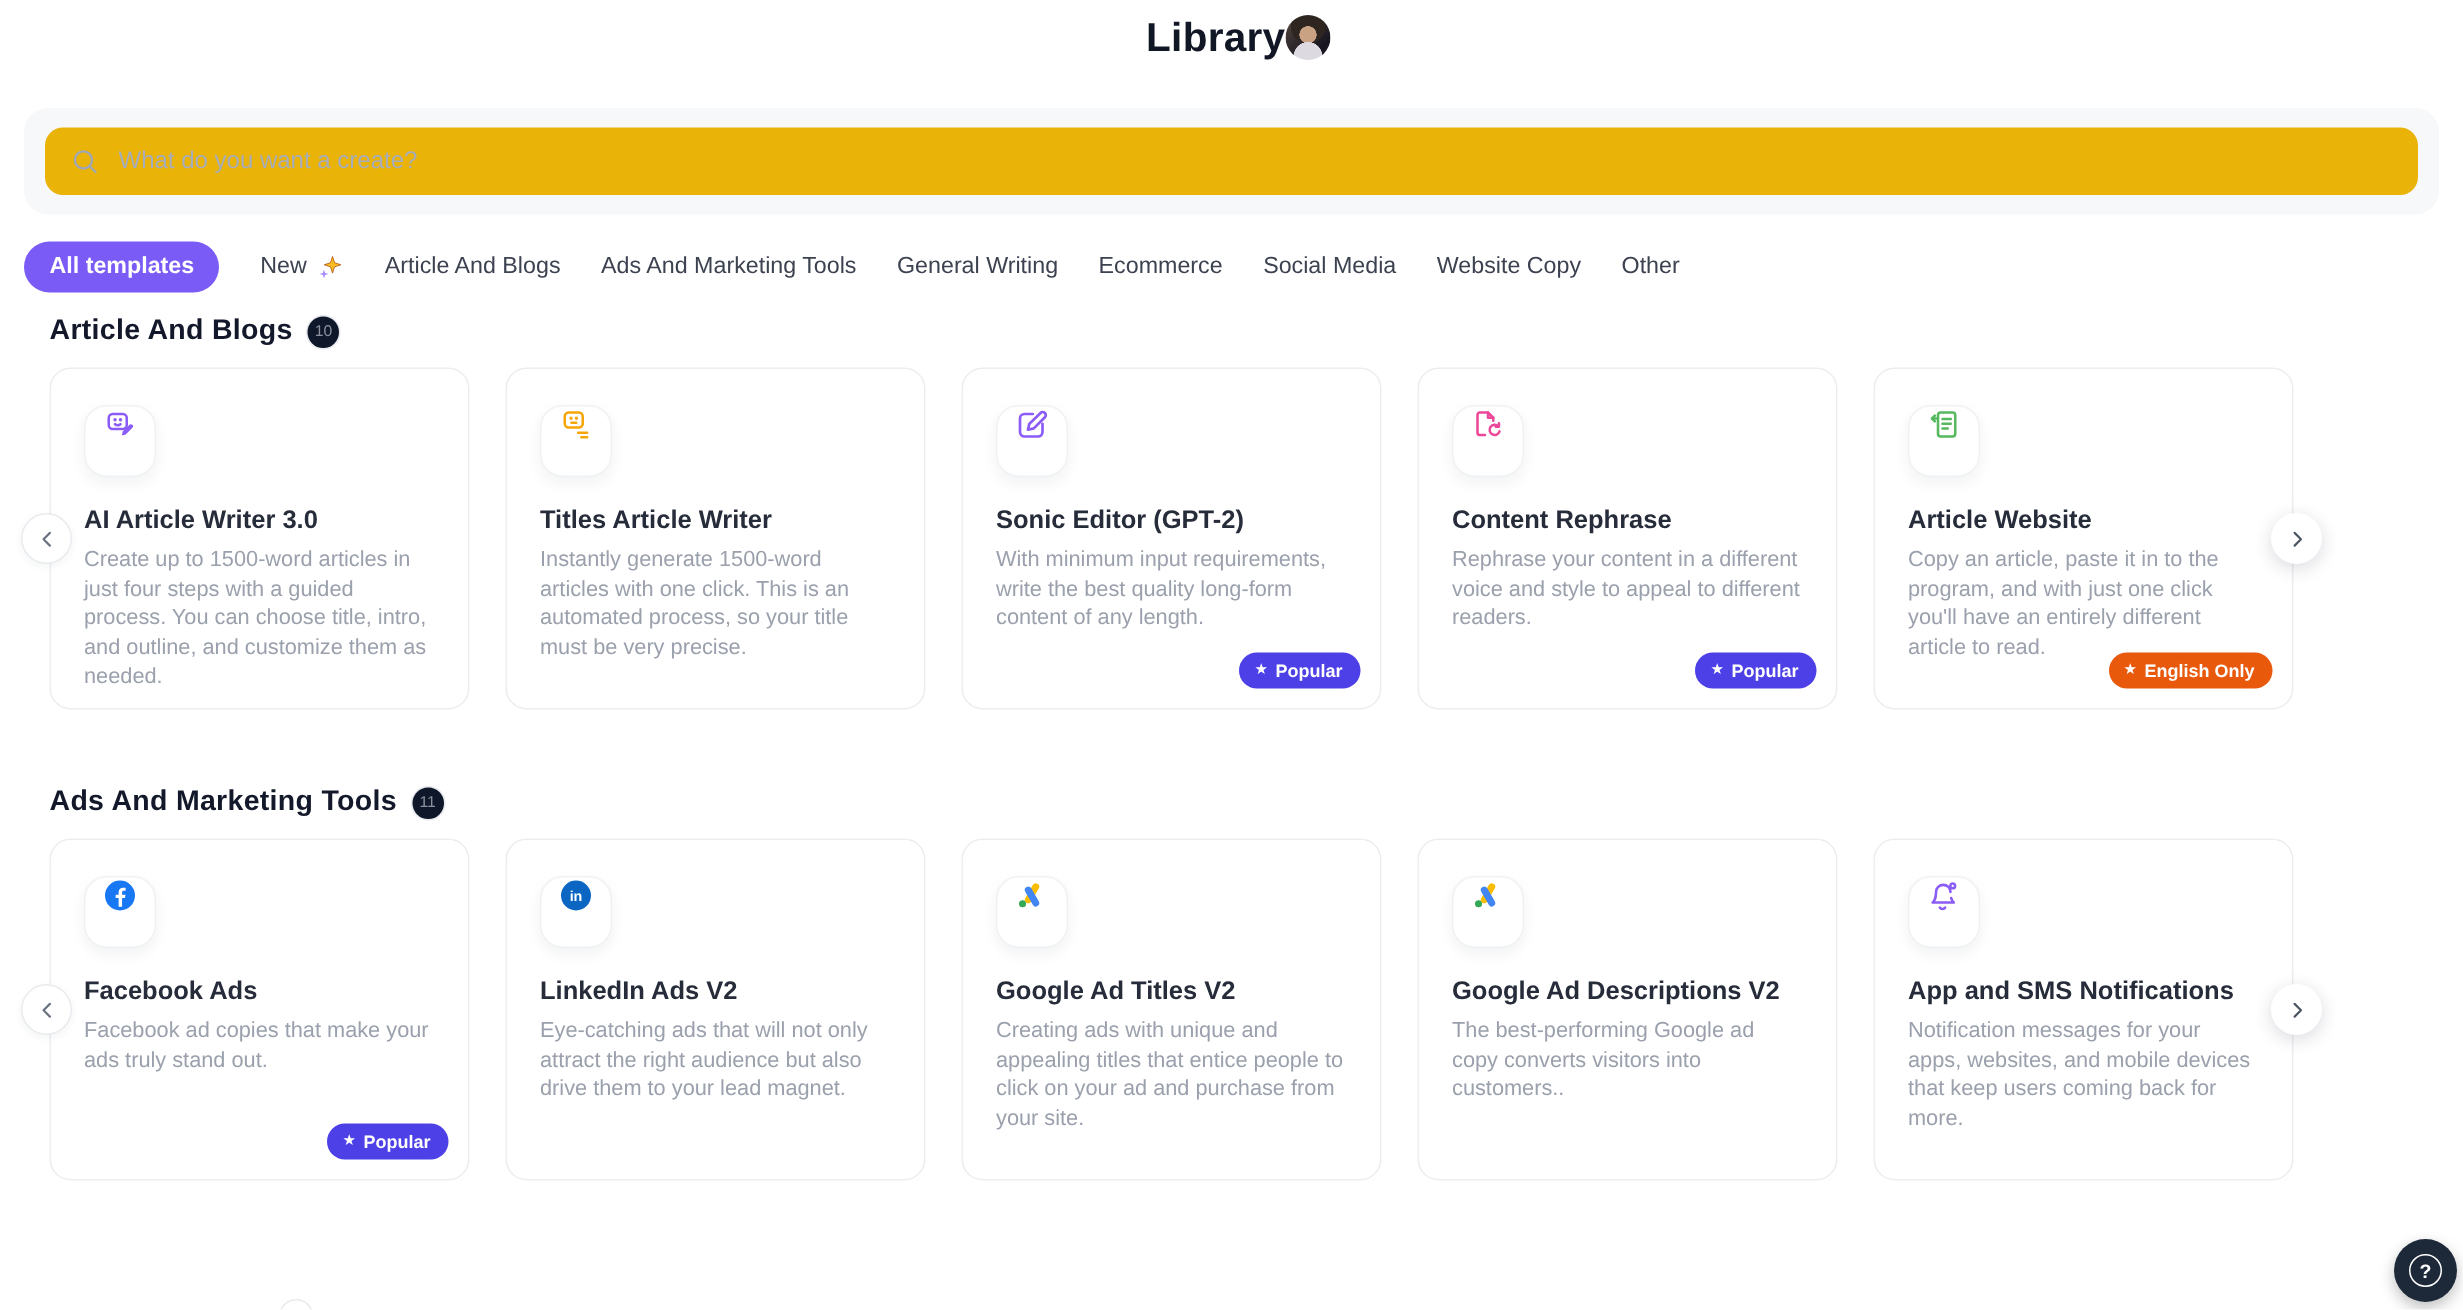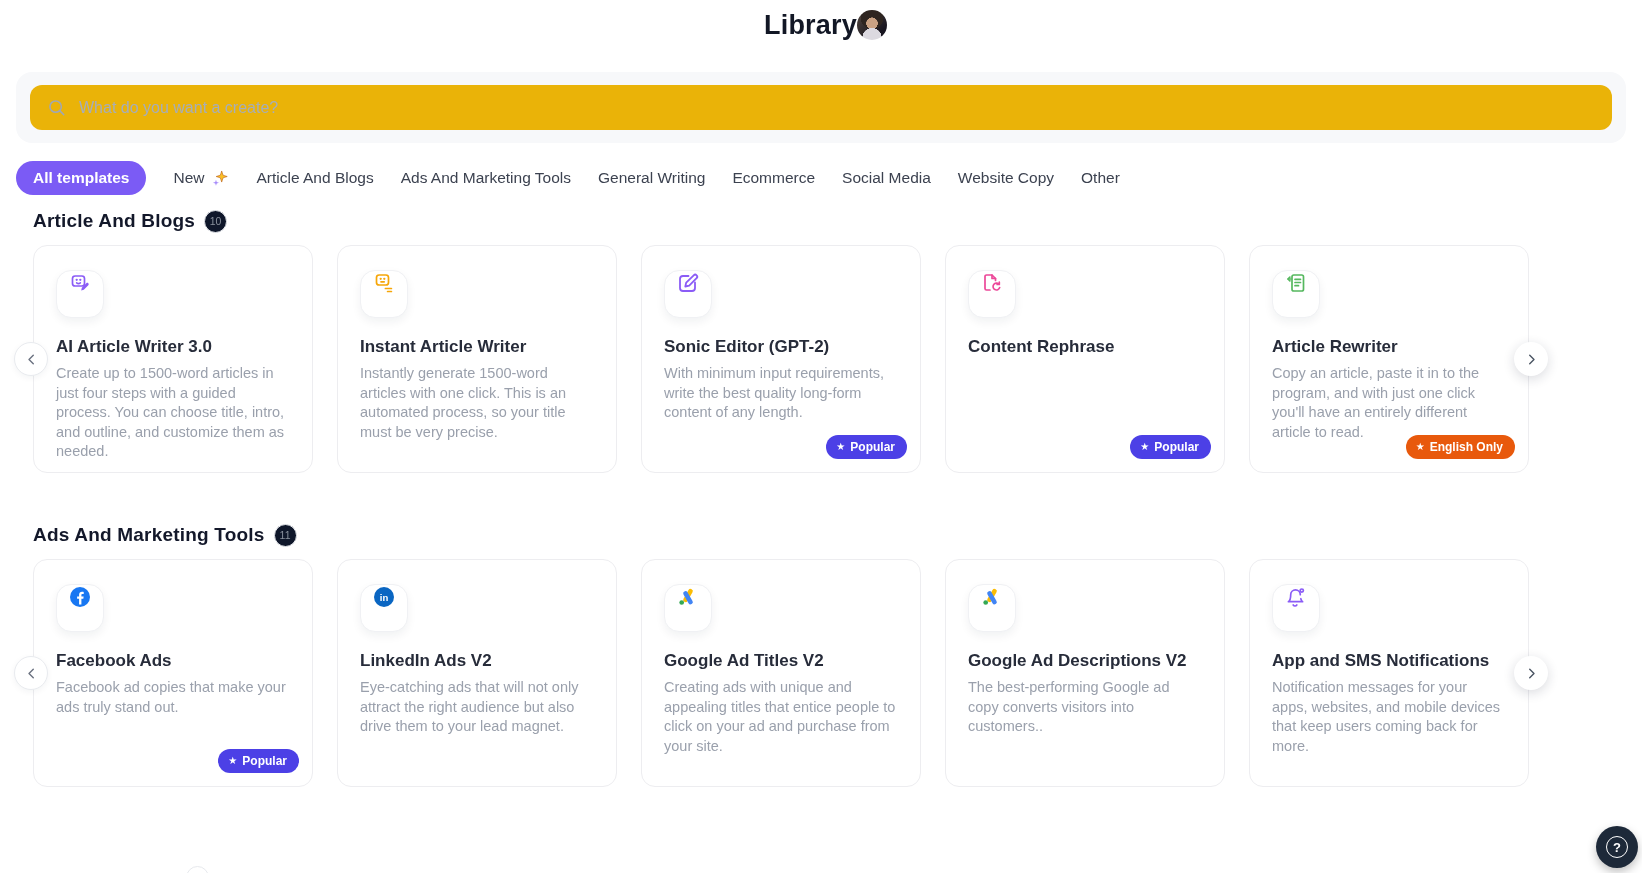--- a/index.html
+++ b/index.html
@@ -174,21 +174,21 @@
         <div class="card">
           <div class="icon-tile">
             <svg viewBox="0 0 24 24" fill="none" stroke="#f6a609" stroke-width="1.7" stroke-linecap="round" stroke-linejoin="round">
               <rect x="4.5" y="4" width="12" height="10" rx="2.6"></rect>
               <path d="M8.7 7.8h.01M12.3 7.8h.01" stroke-width="2.3"></path>
               <path d="M9 10.8h3.2"></path>
               <path d="M13.4 17.5h6"></path>
               <path d="M15.6 20.5h3.8"></path>
             </svg>
           </div>
-          <div class="card-title">Instant Article Writer</div>
+          <div class="card-title">Titles Article Writer</div>
           <div class="card-desc">Instantly generate 1500-word articles with one click. This is an automated process, so your title must be very precise.</div>
         </div>
         <div class="card">
           <div class="icon-tile">
             <svg viewBox="0 0 24 24" fill="none" stroke="#8b5cf6" stroke-width="1.8" stroke-linecap="round" stroke-linejoin="round">
               <path d="M12.5 5H7a3 3 0 0 0-3 3v9a3 3 0 0 0 3 3h9a3 3 0 0 0 3-3v-5.5"></path>
               <path d="M17.7 4.3a2.05 2.05 0 0 1 2.9 2.9l-7.4 7.4-3.9.9.9-3.9 7.5-7.3z"></path>
             </svg>
           </div>
           <div class="card-title">Sonic Editor (GPT-2)</div>
@@ -201,35 +201,36 @@
         <div class="card">
           <div class="icon-tile">
             <svg viewBox="0 0 24 24" fill="none" stroke="#ec4899" stroke-width="1.7" stroke-linecap="round" stroke-linejoin="round">
               <path d="M15.5 9.5V7.5L12 4H6.5A1.5 1.5 0 0 0 5 5.5v12A1.5 1.5 0 0 0 6.5 19H10"></path>
               <path d="M12 4v3.5h3.5"></path>
               <path d="M18.9 13.2a3.4 3.4 0 1 0 .8 3.4"></path>
               <path d="M19.3 11.2v2.2h-2.2"></path>
             </svg>
           </div>
           <div class="card-title">Content Rephrase</div>
+          <div class="card-desc">Rephrase your content in a different voice and style to appeal to different readers.</div>
           <div class="badge" style="background: rgb(76, 64, 230);">
             <span class="star">★</span>
             <span>Popular</span>
           </div>
         </div>
         <div class="card">
           <div class="icon-tile">
             <svg viewBox="0 0 24 24" fill="none" stroke="#56b85f" stroke-width="1.7" stroke-linecap="round" stroke-linejoin="round">
               <rect x="8" y="4" width="11.5" height="16" rx="1.8"></rect>
               <path d="M11 8.3h5.5M11 11.5h5.5M11 14.7h3.5"></path>
               <path d="M5.9 6.1L4 8l1.9 1.9"></path>
               <path d="M4.2 8h2.6"></path>
             </svg>
           </div>
-          <div class="card-title">Article Rewriter</div>
+          <div class="card-title">Article Website</div>
           <div class="card-desc">Copy an article, paste it in to the program, and with just one click you'll have an entirely different article to read.</div>
           <div class="badge" style="background: rgb(232, 89, 12);">
             <span class="star">★</span>
             <span>English Only</span>
           </div>
         </div>
         <button class="nav-arrow left">
           <svg viewBox="0 0 24 24" fill="none" stroke="#6b7280" stroke-width="2" stroke-linecap="round" stroke-linejoin="round">
             <path d="M14.5 6l-6 6 6 6"></path>
           </svg>

